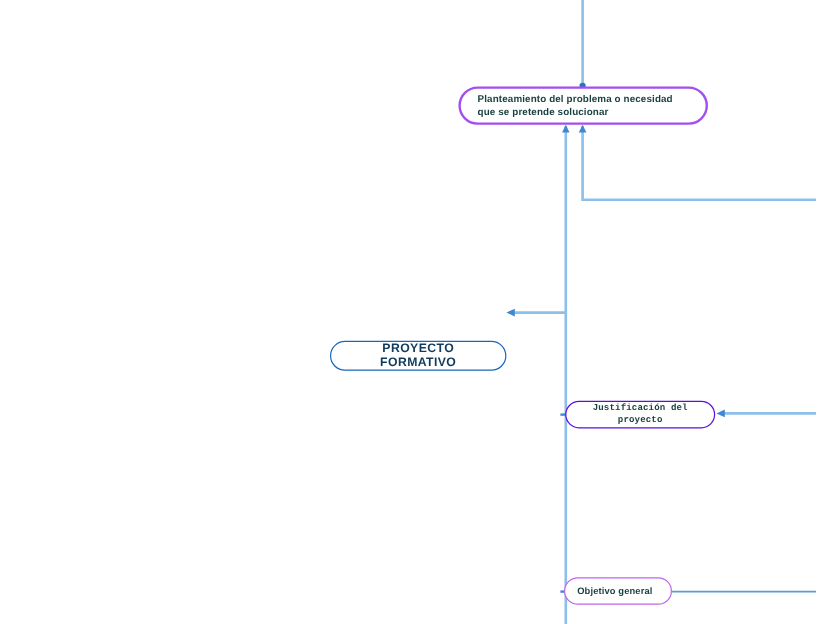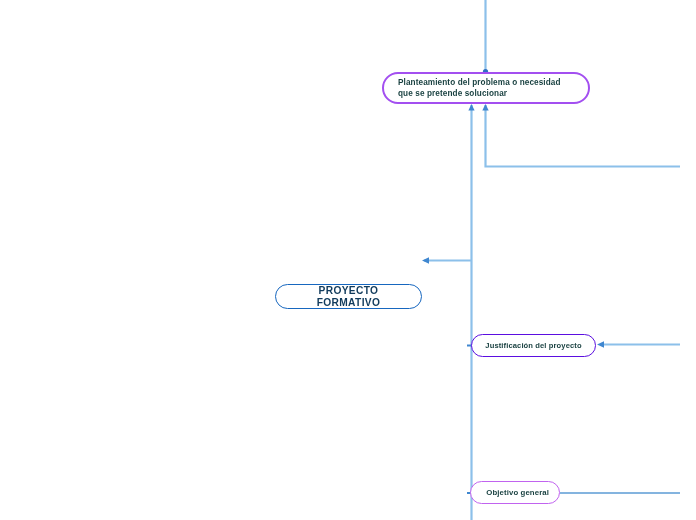--- a/index.html
+++ b/index.html
@@ -89,38 +89,39 @@
     border-width: 1.8px;
     border-color: #5b0ee0;
     border-radius: 12px;
     padding: 0 11px;
     justify-content: center;
   }
   #node-justificacion .node-label {
     font-size: 7.6px;
     line-height: 10px;
     text-align: center;
+    font-family: Liberation Mono, monospace;
   }
 
   
   #node-objetivo {
     left: 470px;
     top: 481px;
     width: 90px;
     height: 23px;
     border-width: 1.8px;
     border-color: #c163ef;
     border-radius: 12px;
     padding: 0 10px;
     justify-content: center;
   }
   #node-objetivo .node-label {
     font-size: 7.8px;
     line-height: 10px;
-    text-align: right;
+    text-align: left;
   }
 </style>
 </head>
 <body>
 
 <div id="canvas">
 
   <svg id="edges" viewBox="0 0 696 520" width="696" height="520" xmlns="http://www.w3.org/2000/svg">
 
     <path d="M 485.5 0 L 485.5 71" fill="none" stroke="#8cc0ea" stroke-width="2.2"></path>

